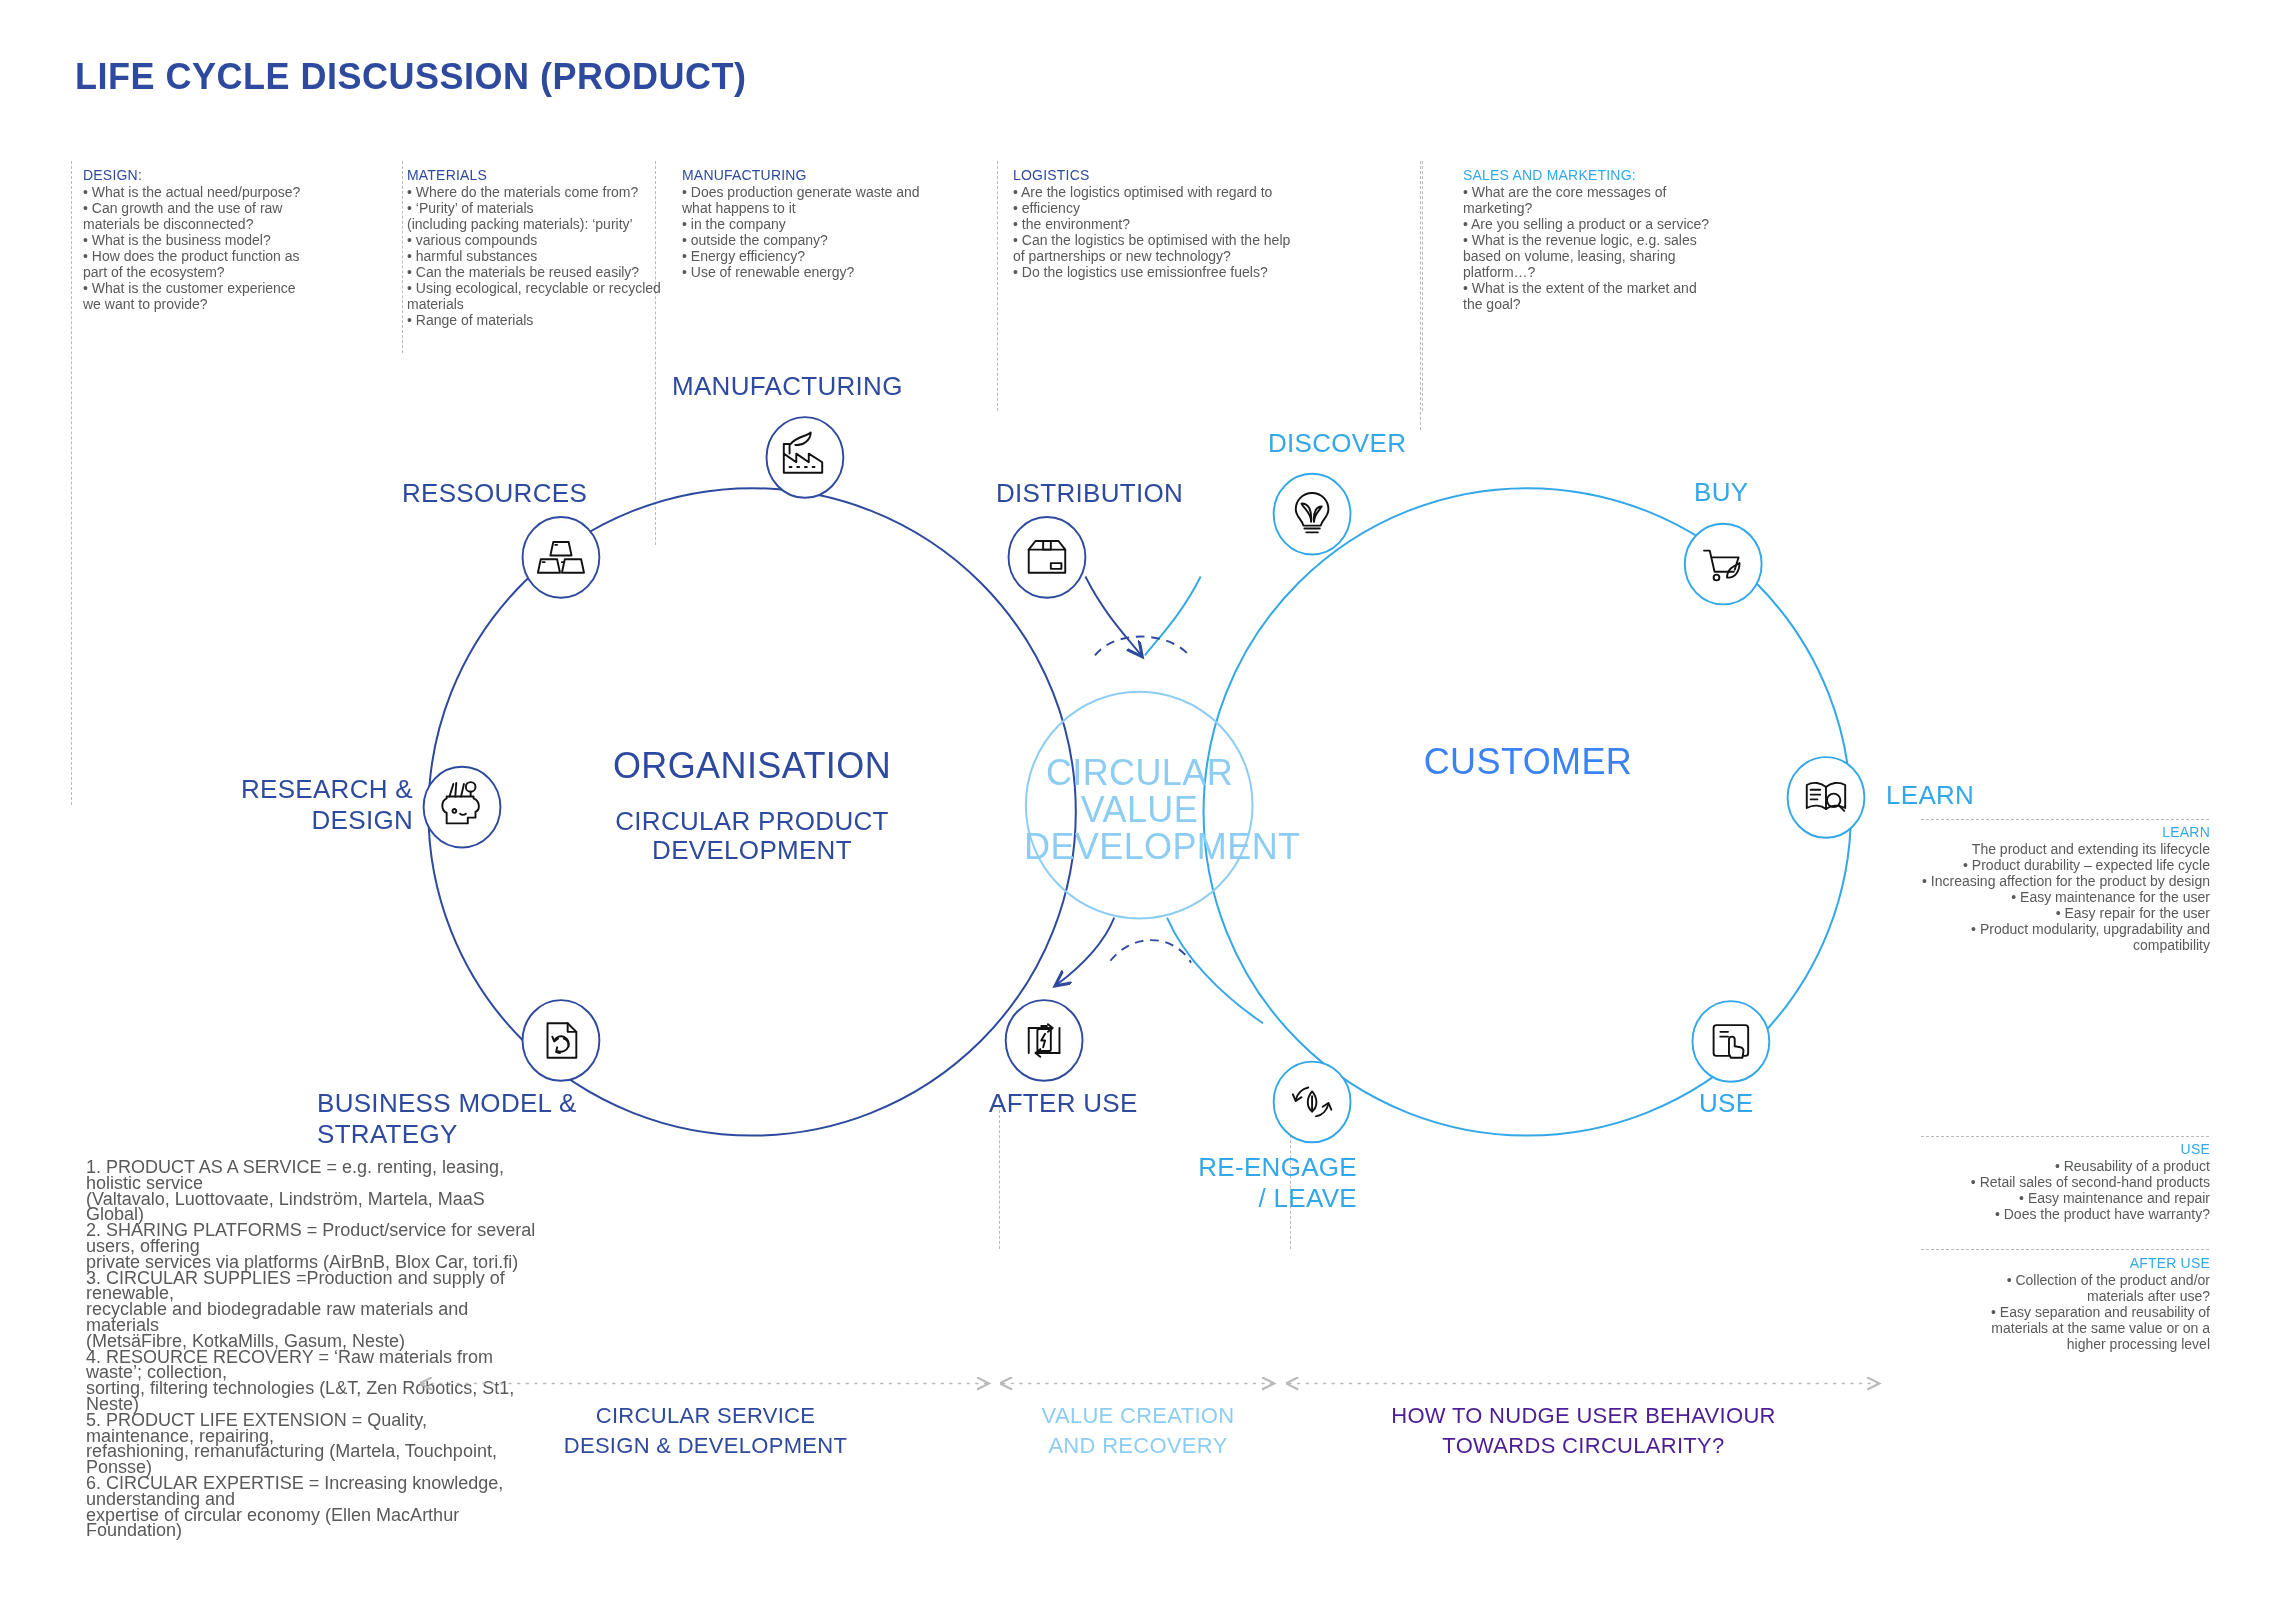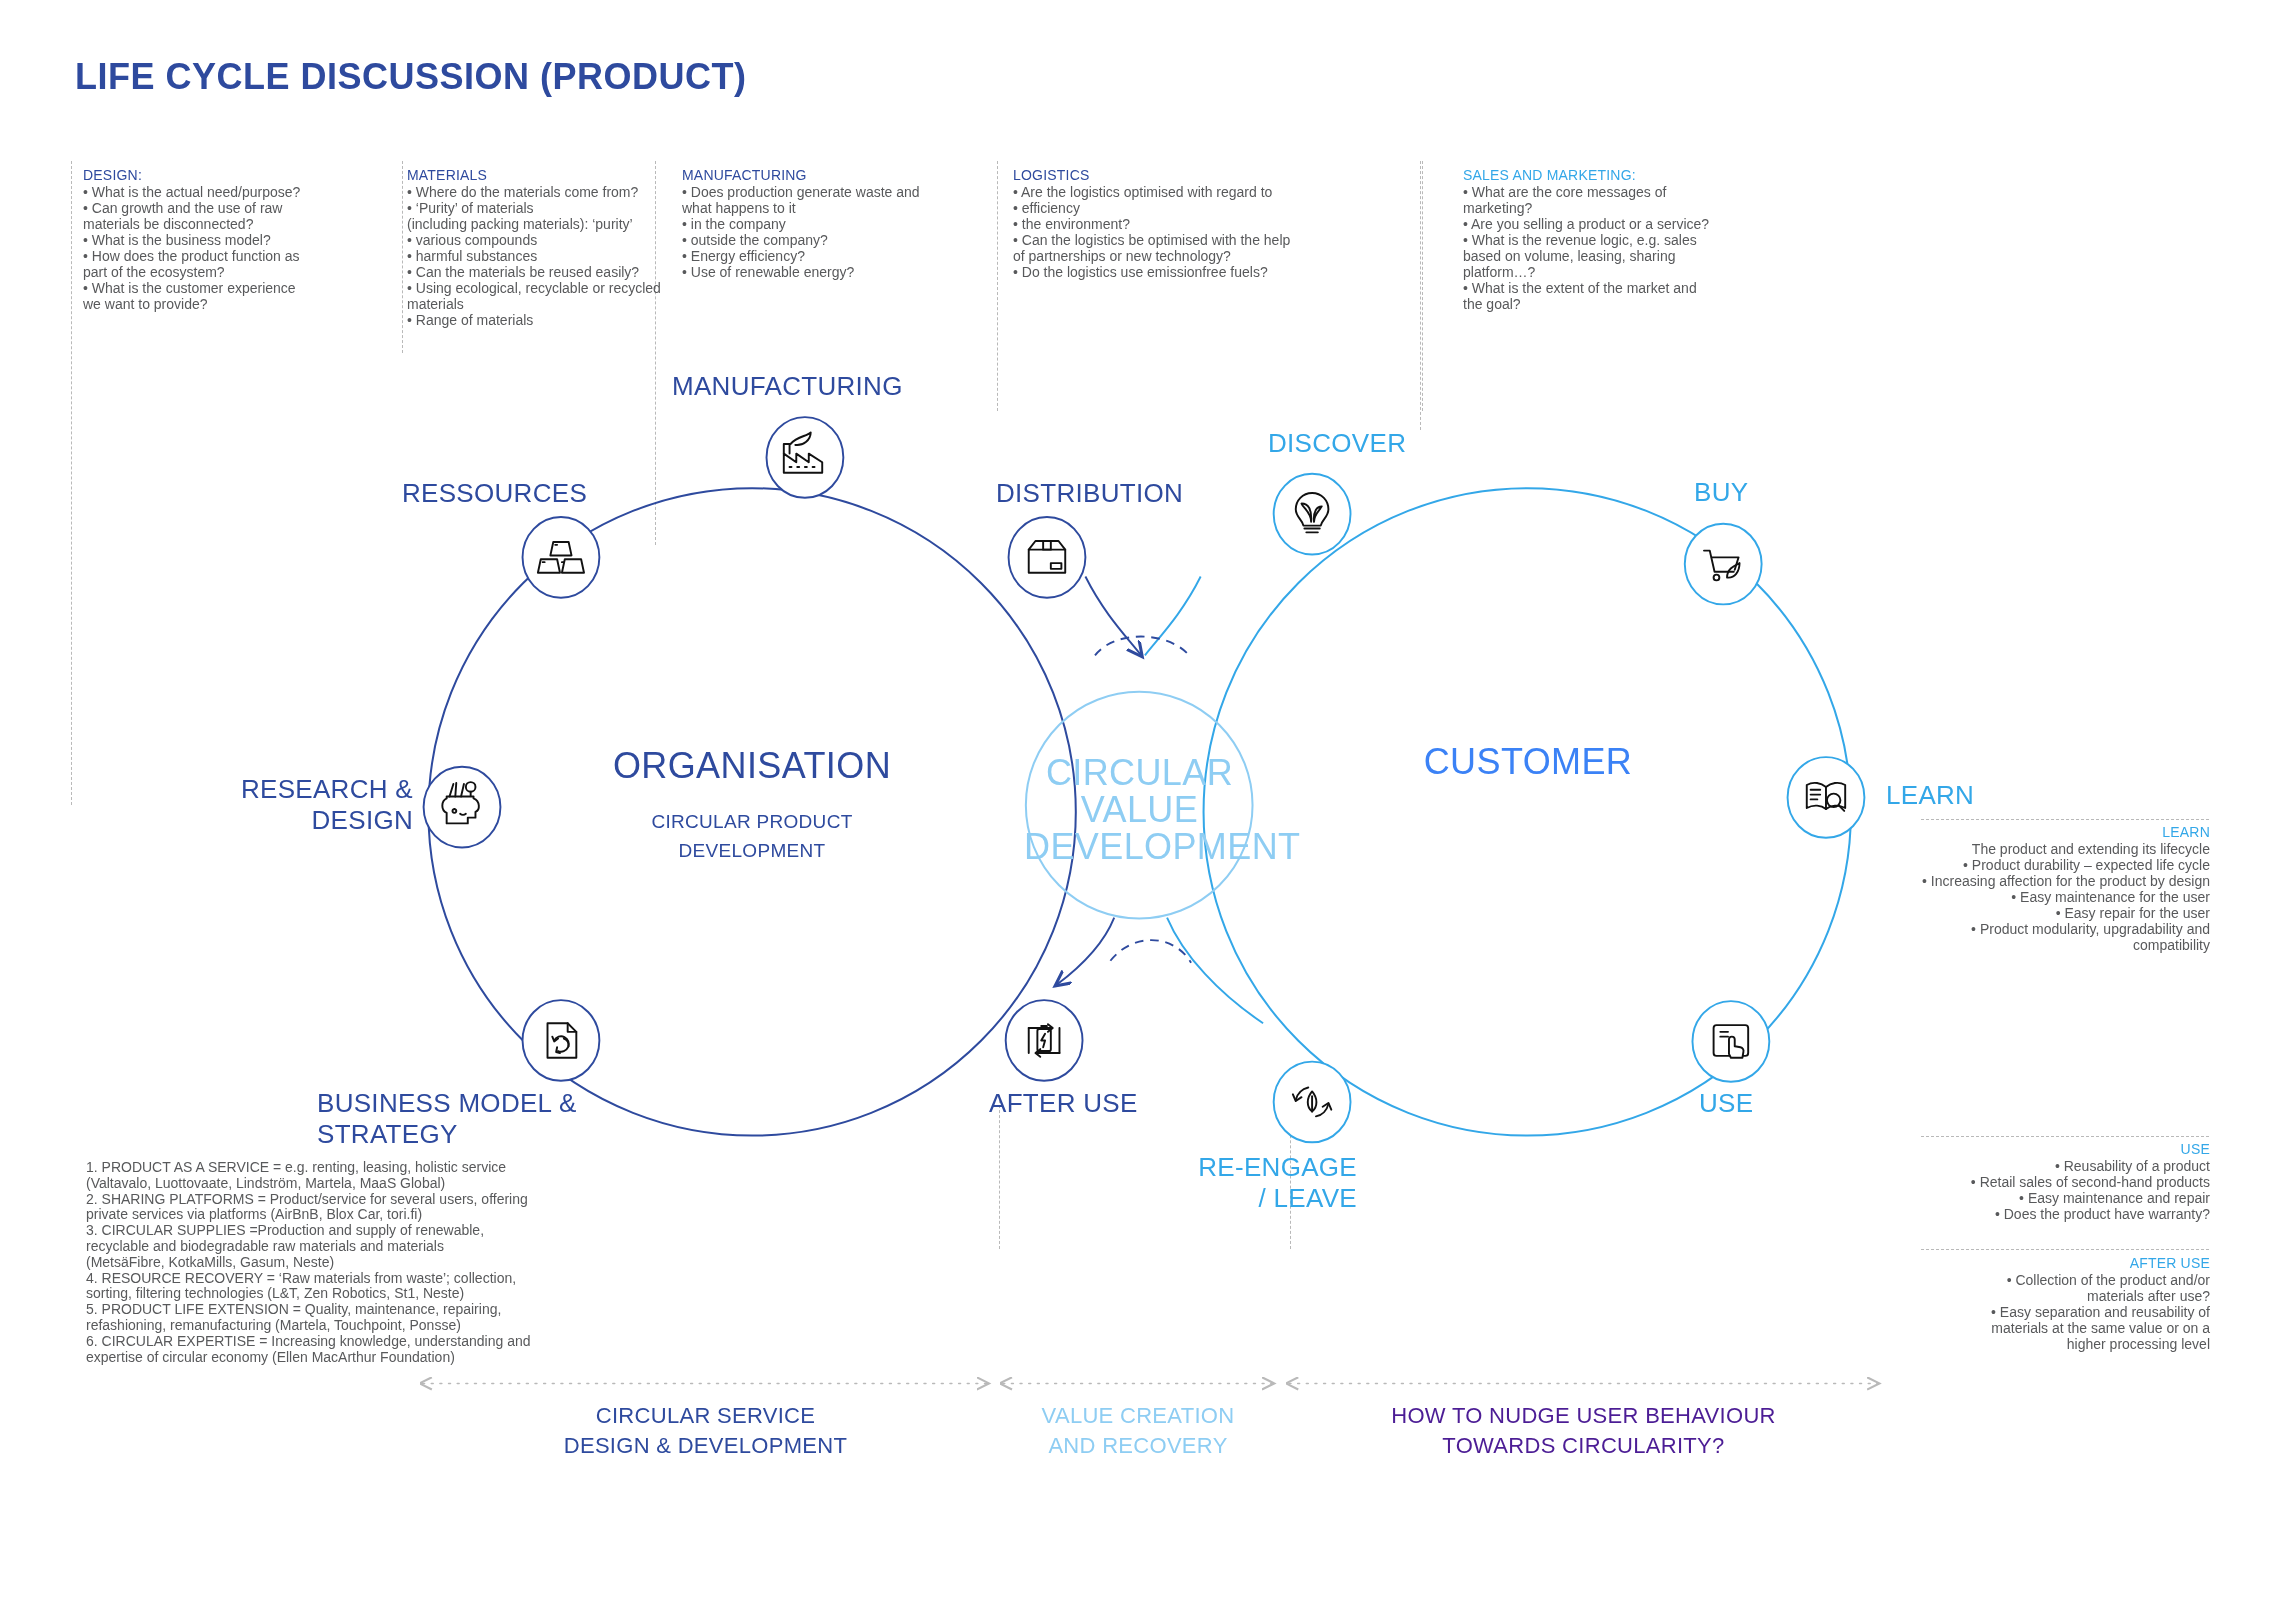--- a/index.html
+++ b/index.html
@@ -41,35 +41,35 @@
   
   .nodelabel {
     position:absolute; font-size:26px; letter-spacing:0.3px; line-height:31px;
     white-space:pre-line;
   }
   .nodelabel.dark { color:#2e4a9e; }
   .nodelabel.light { color:#33a7e8; }
 
   .centerlabel { position:absolute; text-align:center; line-height:33px; }
   .centerlabel .big { font-size:36px; letter-spacing:0.4px; display:block;}
-  .centerlabel .small { font-size:19px; letter-spacing:0.3px; display:block; line-height:29px;}
+  .centerlabel .small { font-size:26px; letter-spacing:0.3px; display:block; line-height:29px;}
   .centerlabel.dark { color:#2e4a9e; }
   .centerlabel.light { color:#3b82f6; }
   .centerlabel.pale { color:#8ecdf3; }
 
   
   .phase { position:absolute; text-align:center; line-height:30px; font-size:22px; letter-spacing:0.3px;}
   .phase.dark { color:#2e4a9e; }
   .phase.pale { color:#8ecdf3; }
   .phase.light { color:#4c1d95; }
 
   
   #bm-list {
     position:absolute; left:86px; top:1160px; width:452px;
-    font-size:14px; line-height:15.8px; color:#58595b; white-space:pre-line;
+    font-size:18px; line-height:15.8px; color:#58595b; white-space:pre-line;
   }
 
   
   #footer { position:absolute; left:0; top:1499px; width:2288px; height:119px; }
 </style>
 </head>
 <body>
 
 <div class="stage">
 

